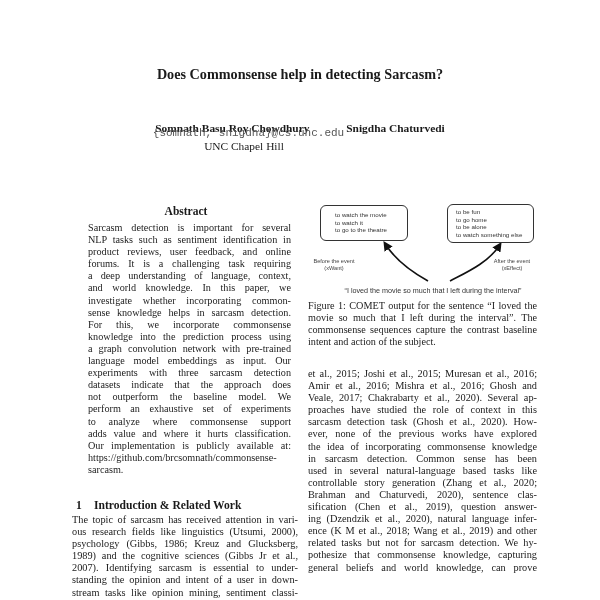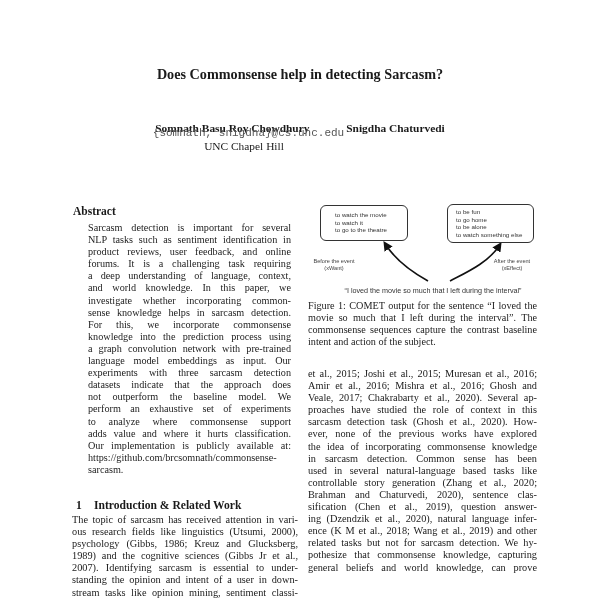--- a/index.html
+++ b/index.html
@@ -22,21 +22,21 @@
     .email {
       left:0; width:497px; top:127px; text-align:center;
       font-family:"Liberation Mono", "DejaVu Sans Mono", monospace;
       font-size:11px; color:#555;
     }
     .affil {
       left:0; width:488px; top:140px; text-align:center;
       font-size:11.4px;
     }
     .abstract-head {
-      left:73px; width:226px; top:205px; 
+      left:73px; width:226px; top:205px; text-align:center;
       font-weight:bold; font-size:11.5px;
     }
     .abstract {
       left:88px; width:203px; top:222px;
       font-size:10.2px; line-height:12.1px; text-align:justify;
       color:#222;
     }
     .abstract .ln { display:block; height:12.1px; text-align:justify; text-align-last:justify; white-space:nowrap; }
     .abstract .ln.last { text-align-last:left; }
     .section-head {

